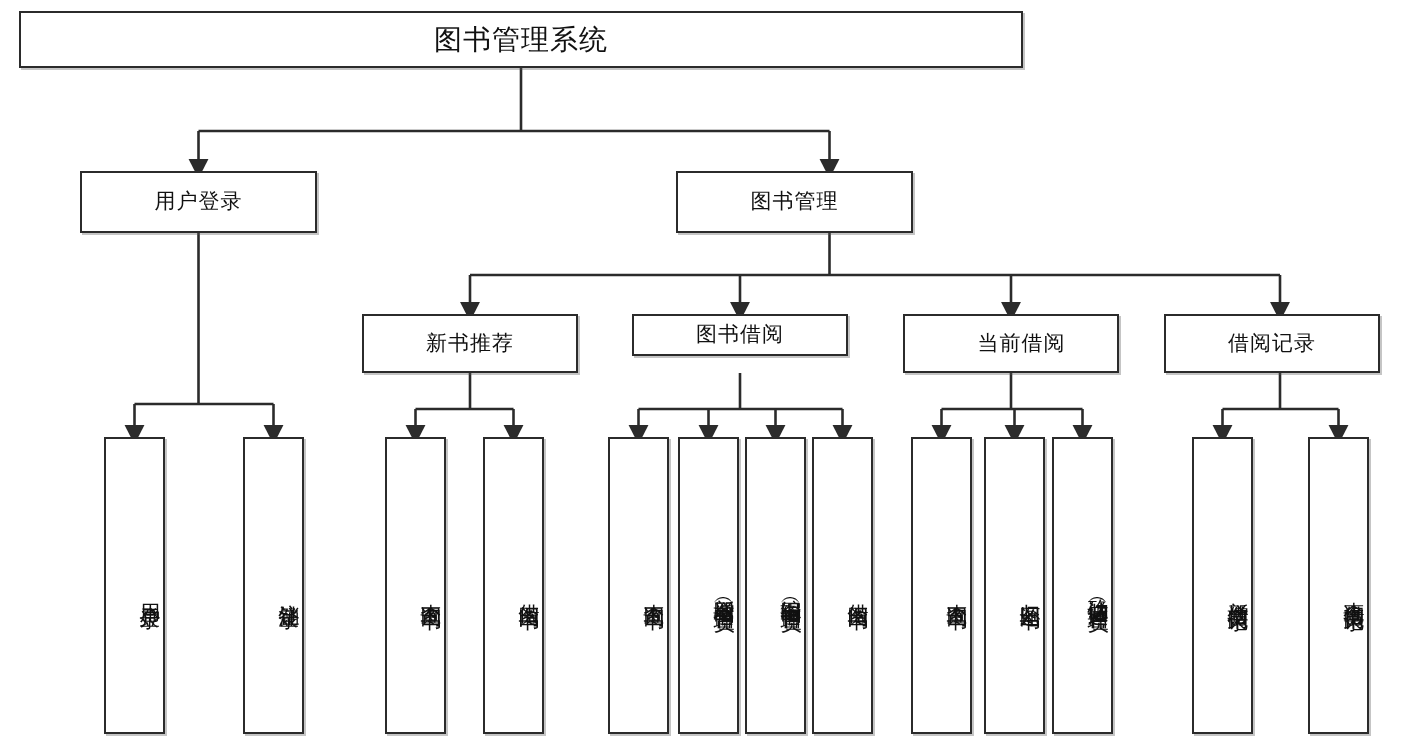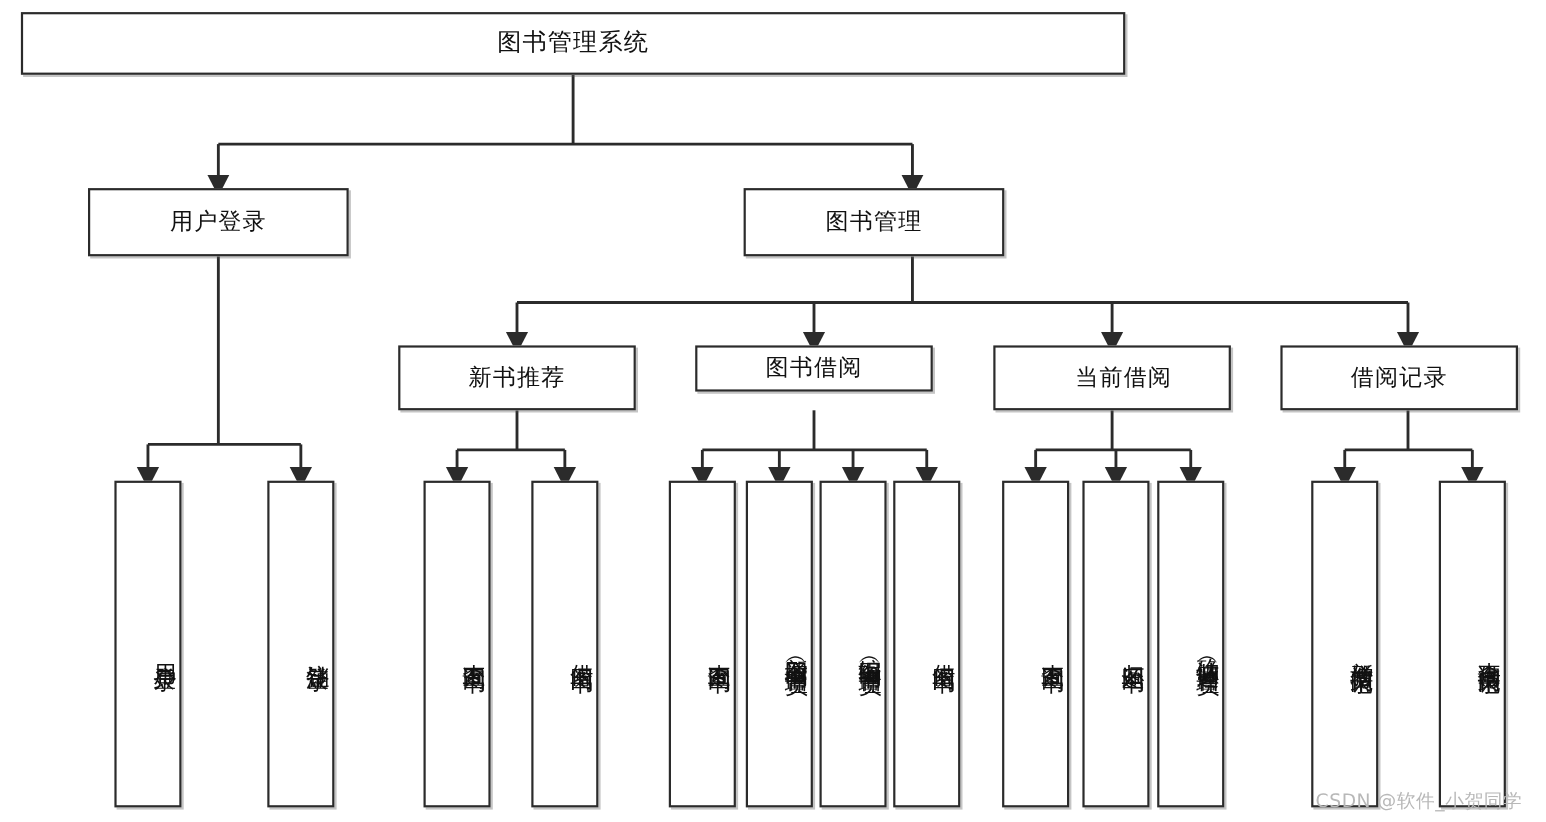--- a/index.html
+++ b/index.html
@@ -50,21 +50,21 @@
     align-items: flex-start;
     justify-content: center;
     padding-top: 10px;
   }
   .node.vert .vtext {
     writing-mode: vertical-rl;
     text-orientation: upright;
     white-space: nowrap;
   }
   .node.root {
-    font-size: 22px;
+    font-size: 28px;
     text-align: right;
   }
   .watermark {
     position: absolute;
     font-size: 17px;
     color: #b8b8b8;
     white-space: nowrap;
     letter-spacing: 0.5px;
   }
 </style>
@@ -172,15 +172,14 @@
         <span class="vtext">确认归还（管理员）</span>
       </div>
       <div class="node vert" style="left: 1192px; top: 437px; width: 61px; height: 297px;">
         <span class="vtext">新增借阅记录</span>
       </div>
       <div class="node vert" style="left: 1308px; top: 437px; width: 61px; height: 297px;">
         <span class="vtext">查询借阅记录</span>
       </div>
     </div>
 
-  <div class="watermark" style="left: 1196px; top: 717px;">CSDN @软件_小贺同学</div>
 
 </div>
 
 </body></html>

